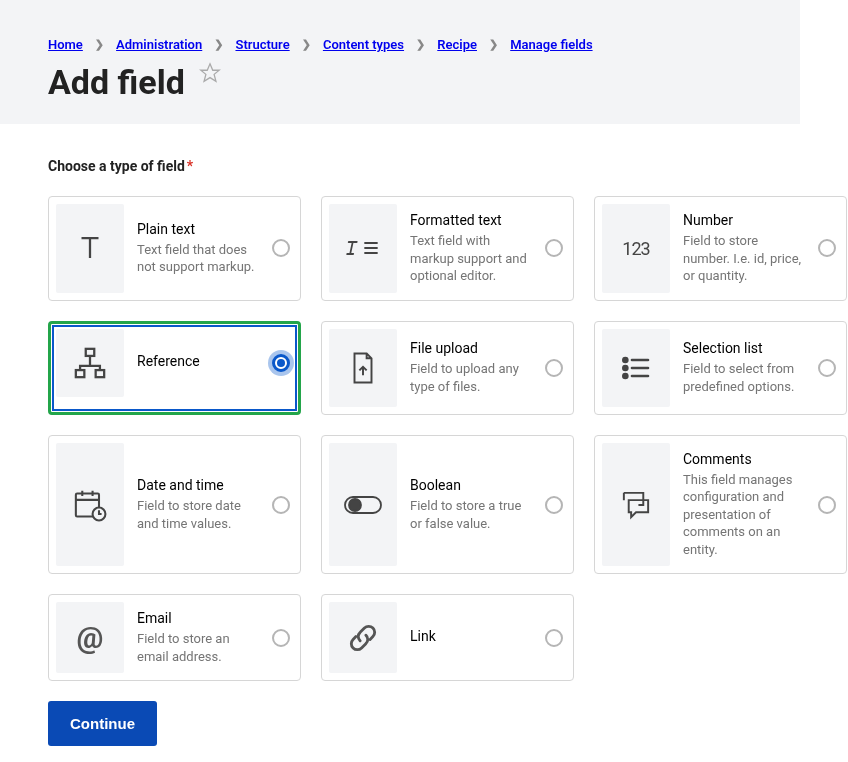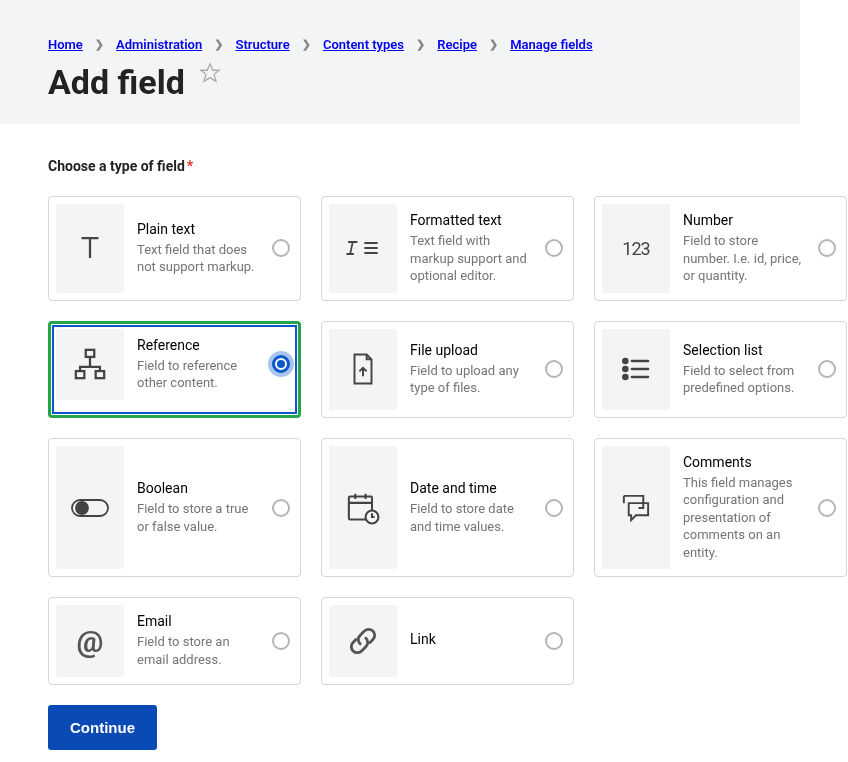--- a/index.html
+++ b/index.html
@@ -209,21 +209,20 @@
       <div class="field-icon-box">
         <svg width="34" height="34" viewBox="0 0 24 24" stroke="#444" stroke-width="1.6" fill="none">
           <rect x="9" y="2" width="6" height="5"></rect>
           <rect x="2" y="17" width="6" height="5"></rect>
           <rect x="16" y="17" width="6" height="5"></rect>
           <path d="M12 7 v5 M5 17 v-3 h14 v3 M12 12 v2"></path>
         </svg>
       </div>
       <div class="field-text">
         <div class="field-title">Reference</div>
-        <div class="field-desc">Field to reference other content.</div>
       </div>
       <span class="radio checked"></span>
     </label>
 
     <label class="field-card">
       <div class="field-icon-box">
         <svg width="30" height="34" viewBox="0 0 24 28" stroke="#444" stroke-width="1.6" fill="none">
           <path d="M5 2 h10 l4 4 v20 h-14 z M15 2 v4 h4"></path>
           <path d="M12 20 v-7 M9 16 l3-3 l3 3"></path>
         </svg>
@@ -246,50 +245,50 @@
       </div>
       <div class="field-text">
         <div class="field-title">Selection list</div>
         <div class="field-desc">Field to select from predefined options.</div>
       </div>
       <span class="radio"></span>
     </label>
 
     <label class="field-card">
       <div class="field-icon-box">
-        <svg width="40" height="24" viewBox="0 0 40 24" stroke="#444" stroke-width="1.8" fill="none">
-          <rect x="2" y="4" width="36" height="16" rx="8"></rect>
-          <circle cx="12" cy="12" r="6" fill="#444"></circle>
-        </svg>
-      </div>
-      <div class="field-text">
-        <div class="field-title">Boolean</div>
-        <div class="field-desc">Field to store a true or false value.</div>
-      </div>
-      <span class="radio"></span>
-    </label>
-
-    <label class="field-card">
-      <div class="field-icon-box">
         <svg width="36" height="36" viewBox="0 0 28 28" stroke="#444" stroke-width="1.6" fill="none">
           <rect x="3" y="5" width="18" height="18" rx="1"></rect>
           <path d="M3 10 h18 M8 3 v4 M16 3 v4"></path>
           <circle cx="21" cy="21" r="5" fill="#f3f4f6"></circle>
           <path d="M21 18 v3 h2"></path>
         </svg>
       </div>
       <div class="field-text">
         <div class="field-title">Date and time</div>
         <div class="field-desc">Field to store date and time values.</div>
       </div>
       <span class="radio"></span>
     </label>
 
     <label class="field-card">
       <div class="field-icon-box">
+        <svg width="40" height="24" viewBox="0 0 40 24" stroke="#444" stroke-width="1.8" fill="none">
+          <rect x="2" y="4" width="36" height="16" rx="8"></rect>
+          <circle cx="12" cy="12" r="6" fill="#444"></circle>
+        </svg>
+      </div>
+      <div class="field-text">
+        <div class="field-title">Boolean</div>
+        <div class="field-desc">Field to store a true or false value.</div>
+      </div>
+      <span class="radio"></span>
+    </label>
+
+    <label class="field-card">
+      <div class="field-icon-box">
         <svg width="34" height="34" viewBox="0 0 28 28" stroke="#444" stroke-width="1.6" fill="none">
           <path d="M4 4 h16 v10 h-4 M4 4 v6"></path>
           <path d="M8 10 h16 v10 h-10 l-4 4 v-4 h-2 z"></path>
         </svg>
       </div>
       <div class="field-text">
         <div class="field-title">Comments</div>
         <div class="field-desc">This field manages configuration and presentation of comments on an entity.</div>
       </div>
       <span class="radio"></span>

